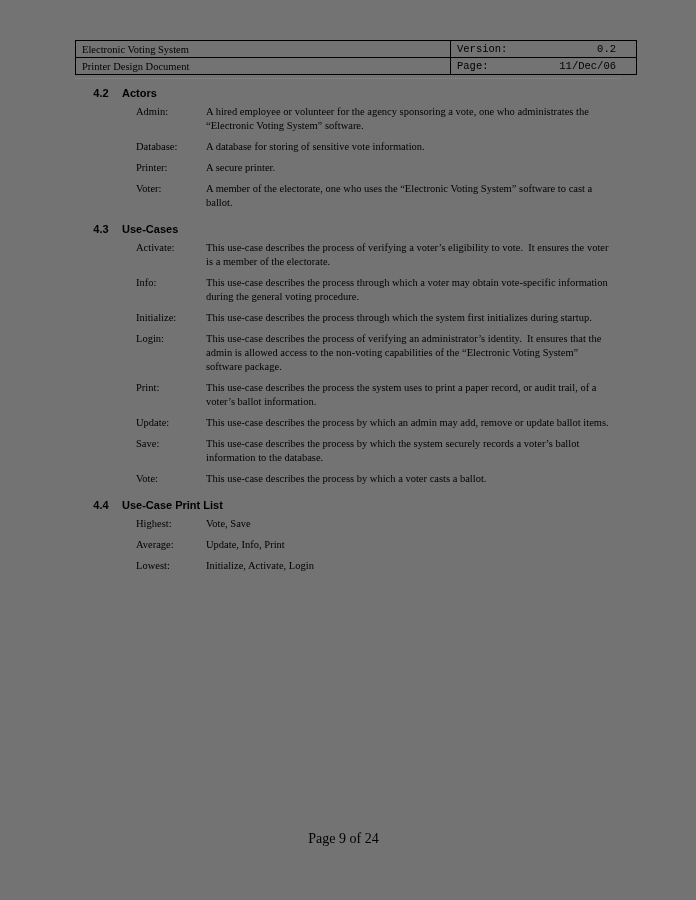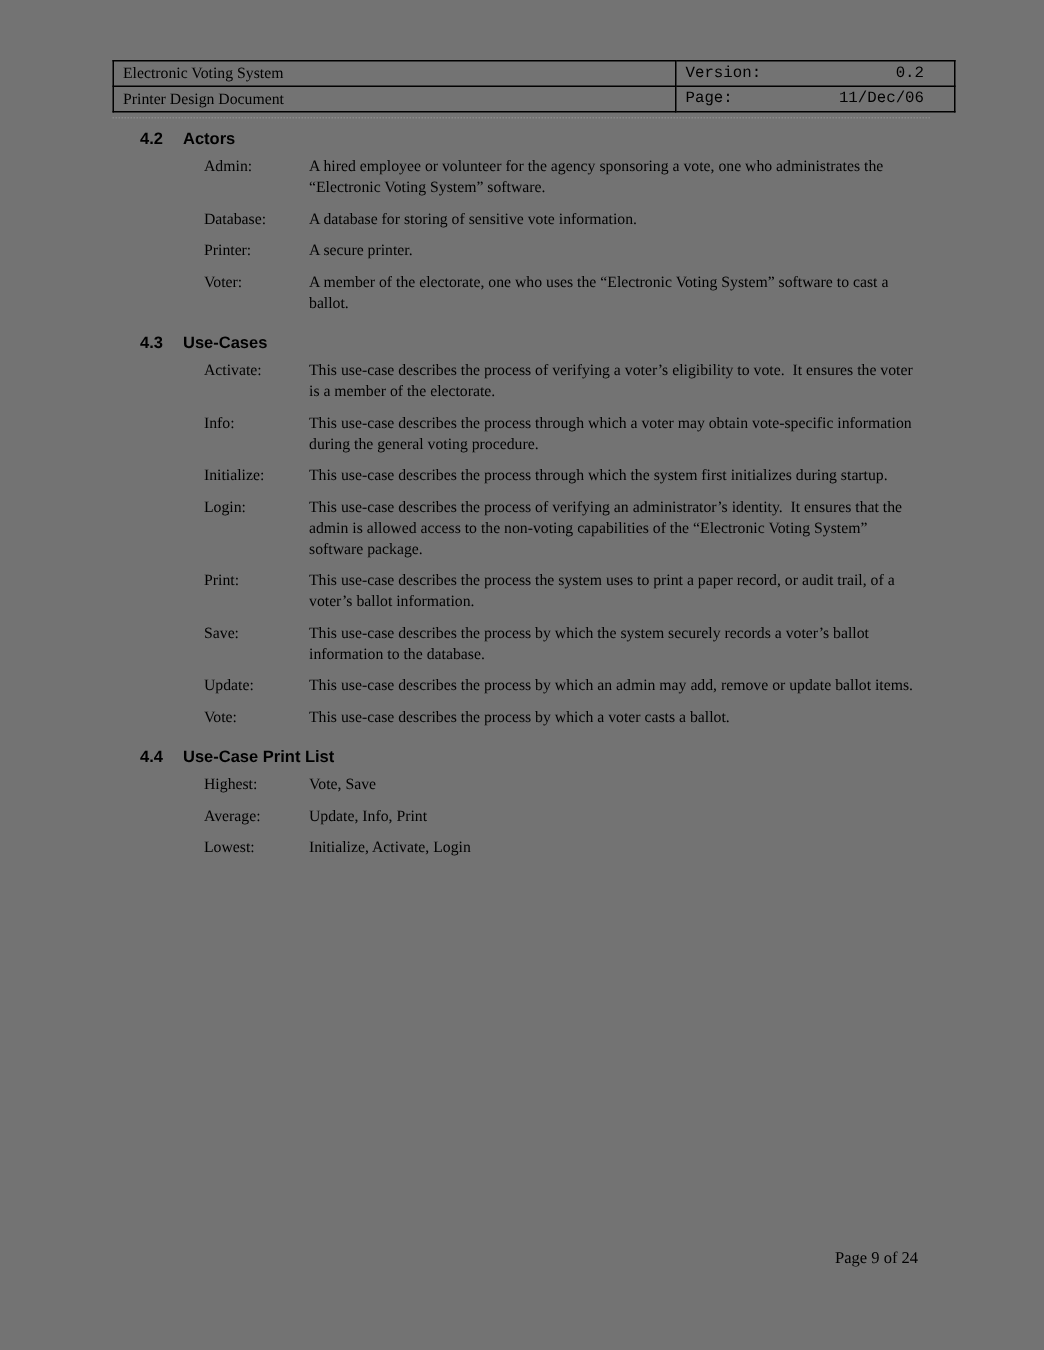--- a/index.html
+++ b/index.html
@@ -84,22 +84,22 @@
     width: 407px;
     white-space: pre-wrap;
   }
 
   
   .page-footer {
     position: absolute;
     left: 75px;
     top: 832px;
     width: 537px;
-    text-align: right;
-    font-size: 11px;
+    text-align: center;
+    font-size: 14px;
     line-height: 14px;
   }
 </style>
 </head>
 <body>
 
 <div class="page">
 
   <table class="header-table">
     <tbody>
@@ -169,26 +169,26 @@
       </div>
       <div class="entry">
         <span class="entry-term">Login:</span>
         <span class="entry-definition">This use-case describes the process of verifying an administrator’s identity.  It ensures that the admin is allowed access to the non-voting capabilities of the “Electronic Voting System” software package.</span>
       </div>
       <div class="entry">
         <span class="entry-term">Print:</span>
         <span class="entry-definition">This use-case describes the process the system uses to print a paper record, or audit trail, of a voter’s ballot information.</span>
       </div>
       <div class="entry">
+        <span class="entry-term">Update:</span>
+        <span class="entry-definition">This use-case describes the process by which an admin may add, remove or update ballot items.</span>
+      </div>
+      <div class="entry">
         <span class="entry-term">Save:</span>
         <span class="entry-definition">This use-case describes the process by which the system securely records a voter’s ballot information to the database.</span>
-      </div>
-      <div class="entry">
-        <span class="entry-term">Update:</span>
-        <span class="entry-definition">This use-case describes the process by which an admin may add, remove or update ballot items.</span>
       </div>
       <div class="entry">
         <span class="entry-term">Vote:</span>
         <span class="entry-definition">This use-case describes the process by which a voter casts a ballot.</span>
       </div>
     </div>
 
     <div class="section">
       <div class="section-heading">
         <span class="section-number">4.4</span>

